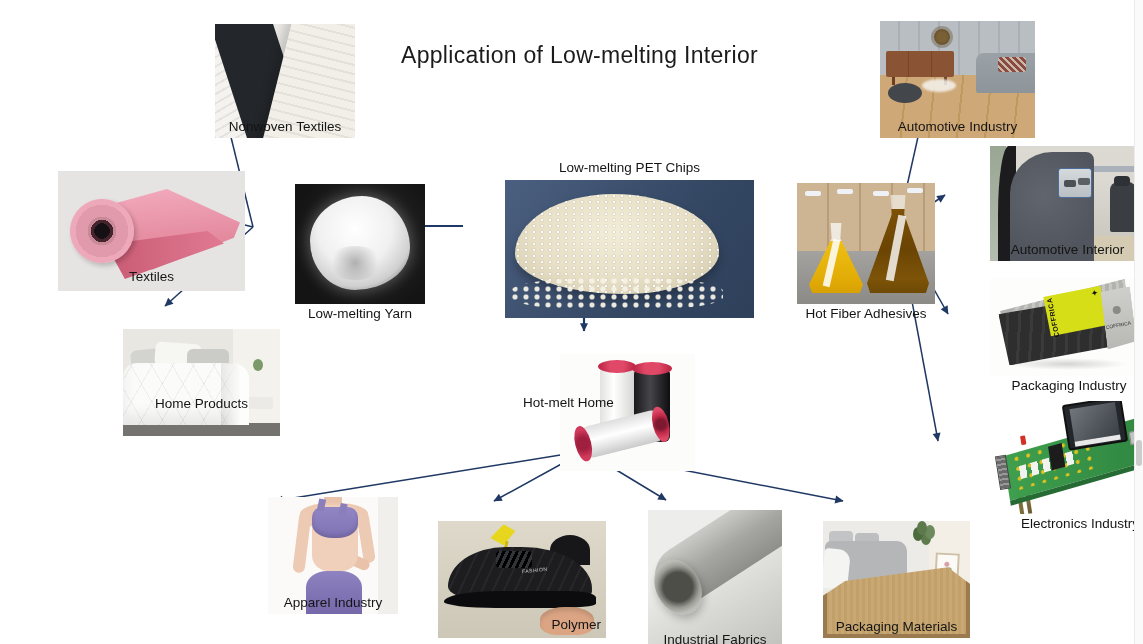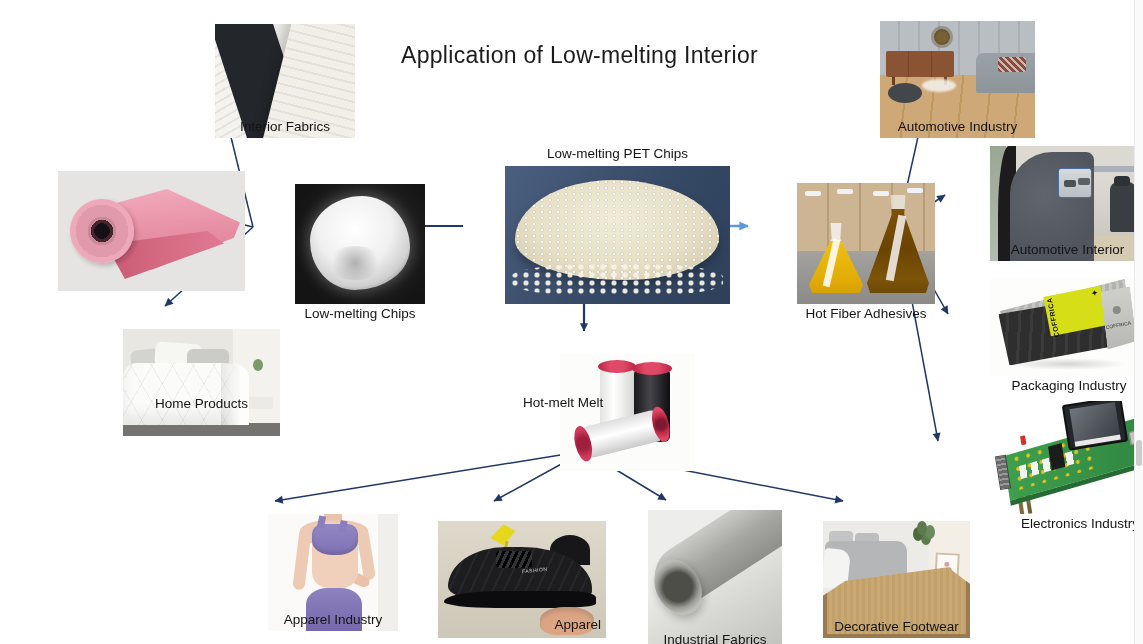--- a/index.html
+++ b/index.html
@@ -45,40 +45,41 @@
   <line x1="585" y1="451" x2="666" y2="500" stroke="#203864" stroke-width="1.5" marker-end="url(#mD)"></line>
   <line x1="585" y1="451" x2="843" y2="501" stroke="#203864" stroke-width="1.5" marker-end="url(#mD)"></line>
 </svg>
 
 <figure class="tile" style="left:175px;top:8px;width:140px;height:114px">
   <div class="art" style="background:linear-gradient(180deg,#e9e8e4,#d4d3cf)">
     <i style="left:-30px;top:-35px;width:75px;height:170px;background:repeating-linear-gradient(0deg,#f4f3ef 0 6px,#e4e3df 6px 8px);transform:rotate(-30deg)"></i>
     <i style="left:16px;top:-40px;width:60px;height:200px;background:#23262a;transform:rotate(-18deg);border-radius:0 0 18px 18px"></i>
     <i style="left:62px;top:-40px;width:108px;height:210px;background:repeating-linear-gradient(0deg,#f1efe8 0 7px,#e3e1d9 7px 9px);transform:rotate(14deg);border-radius:14px;box-shadow:-6px 0 8px rgba(0,0,0,.15)"></i>
   </div>
-  <figcaption class="lbl in">Interior Fabrics</figcaption>
+  <figcaption class="lbl in">Nonwoven Textiles</figcaption>
 </figure>
 
 <figure class="tile" style="left:18px;top:155px;width:187px;height:120px">
   <div class="art" style="background:#e6e4e2">
     <i style="left:30px;top:18px;width:152px;height:84px;background:linear-gradient(175deg,#f3acbe,#e58ba0 60%,#da7890);clip-path:polygon(0 26%,52% 0,100% 40%,96% 58%,42% 96%,2% 64%)"></i>
     <i style="left:48px;top:60px;width:118px;height:48px;background:linear-gradient(90deg,#c95a74,#e07a92);clip-path:polygon(0 28%,86% 0,100% 26%,16% 100%)"></i>
     <i style="left:12px;top:28px;width:64px;height:64px;border-radius:50%;background:radial-gradient(circle,#141014 0 17%,#46242e 17% 25%,#c78a96 25% 32%,#e09aac 32% 58%,#eda8ba 58% 78%,#e294a6 78%);transform:rotate(-8deg);box-shadow:2px 3px 5px rgba(0,0,0,.2)"></i>
   </div>
+  <figcaption class="lbl in" style="bottom:6px">Textiles</figcaption>
 </figure>
 
 <figure class="tile" style="left:255px;top:168px;width:130px;height:120px">
   <div class="art" style="background:radial-gradient(circle at 55% 45%,#2c2c2c,#141414 78%)">
     <i style="left:15px;top:12px;width:100px;height:94px;border-radius:52% 48% 55% 45%/48% 55% 45% 52%;background:radial-gradient(circle at 45% 35%,#ffffff,#f0f0f0 45%,#cfcfcf 70%,rgba(170,170,170,.2));box-shadow:0 0 14px 2px rgba(255,255,255,.25);filter:blur(.6px)"></i>
     <i style="left:32px;top:62px;width:56px;height:34px;border-radius:50%;background:radial-gradient(circle,rgba(110,110,110,.5),transparent 70%)"></i>
   </div>
-  <figcaption class="lbl below">Low-melting Chips</figcaption>
-</figure>
-
-<figure class="tile" style="left:465px;top:150px;width:225px;height:138px">
+  <figcaption class="lbl below">Low-melting Yarn</figcaption>
+</figure>
+
+<figure class="tile" style="left:465px;top:164px;width:249px;height:138px">
   <div class="art" style="background:linear-gradient(125deg,#4b5f80,#344763 60%,#2e405a)">
     <i style="left:10px;top:14px;width:204px;height:100px;border-radius:48% 52% 46% 54%/60% 58% 42% 40%;background:radial-gradient(ellipse at 48% 38%,#f2ecd8,#e7dfc6 55%,#d9d0b4 80%,#cdc4a8);box-shadow:0 6px 10px rgba(0,0,0,.25)"></i>
     <i style="left:10px;top:14px;width:204px;height:100px;border-radius:48% 52% 46% 54%/60% 58% 42% 40%;background-image:radial-gradient(circle at 3px 2px,rgba(255,255,255,.85) 1.1px,rgba(150,140,110,.22) 1.7px,transparent 2.2px);background-size:8px 6px"></i>
     <i style="left:6px;top:98px;width:212px;height:32px;border-radius:40%;background-image:radial-gradient(circle at 4px 3px,rgba(246,242,228,.95) 2px,rgba(255,255,255,.3) 2.7px,transparent 3.3px);background-size:11px 8px"></i>
   </div>
   <figcaption class="lbl above">Low-melting PET Chips</figcaption>
 </figure>
 
 <figure class="tile" style="left:757px;top:167px;width:138px;height:121px">
   <div class="art">
@@ -180,24 +181,24 @@
     <i style="left:40px;top:12px;width:34px;height:72px;border-radius:6px;background:linear-gradient(90deg,#e2e2e0,#ffffff 40%,#d6d6d4)"></i>
     <i style="left:38px;top:6px;width:38px;height:13px;border-radius:50%;background:radial-gradient(circle at 50% 45%,#e04868 0 35%,#c22a4a 80%)"></i>
     <i style="left:74px;top:14px;width:36px;height:74px;border-radius:6px;background:linear-gradient(90deg,#1a1a1c,#45454a 45%,#0e0e10)"></i>
     <i style="left:72px;top:8px;width:40px;height:13px;border-radius:50%;background:radial-gradient(circle at 50% 45%,#e04868 0 35%,#c22a4a 80%)"></i>
     <i style="left:14px;top:62px;width:96px;height:36px;transform:rotate(-14deg)">
       <i style="left:8px;top:2px;width:80px;height:32px;border-radius:8px;background:linear-gradient(180deg,#dedede,#ffffff 45%,#cacaca)"></i>
       <i style="left:0;top:0;width:16px;height:36px;border-radius:50%;background:radial-gradient(circle,#a01f3e 0 30%,#d23a5c 70%)"></i>
       <i style="left:80px;top:0;width:16px;height:36px;border-radius:50%;background:radial-gradient(circle,#7e1830 0 25%,#c22a4a 45%,#e04868 75%)"></i>
     </i>
   </div>
-  <figcaption class="lbl" style="left:-37px;top:41px">Hot-melt Melt</figcaption>
-</figure>
-
-<figure class="tile" style="left:228px;top:498px;width:130px;height:117px">
+  <figcaption class="lbl" style="left:-37px;top:41px">Hot-melt Home</figcaption>
+</figure>
+
+<figure class="tile" style="left:228px;top:481px;width:130px;height:117px">
   <div class="art" style="background:linear-gradient(90deg,#fbfaf8 0 85%,#f0efec 85%)">
     <i style="left:56px;top:0;width:18px;height:12px;background:#e9c3ac"></i>
     <i style="left:32px;top:6px;width:68px;height:24px;border-radius:45% 45% 30% 30%;background:#edc9b2"></i>
     <i style="left:28px;top:14px;width:12px;height:62px;border-radius:8px;background:#eccab3;transform:rotate(7deg)"></i>
     <i style="left:92px;top:14px;width:12px;height:52px;border-radius:8px;background:#eccab3;transform:rotate(-9deg)"></i>
     <i style="left:80px;top:60px;width:22px;height:11px;border-radius:6px;background:#eac2aa;transform:rotate(24deg)"></i>
     <i style="left:44px;top:8px;width:46px;height:66px;border-radius:12px 12px 16px 16px;background:#f0d0ba"></i>
     <i style="left:44px;top:10px;width:46px;height:31px;border-radius:10px 10px 45% 45%;background:linear-gradient(180deg,#9286c4,#7e72b4);box-shadow:inset 0 -3px 4px rgba(0,0,0,.12)"></i>
     <i style="left:50px;top:2px;width:7px;height:12px;background:#8a7ebc;transform:rotate(12deg);box-shadow:22px 0 0 #8a7ebc"></i>
     <i style="left:38px;top:74px;width:56px;height:43px;border-radius:38% 38% 0 0;background:linear-gradient(180deg,#8e82c0,#7668aa)"></i>
@@ -209,21 +210,21 @@
   <div class="art" style="background:linear-gradient(180deg,#dfd9cb,#cdc7b7)">
     <i style="left:52px;top:4px;width:26px;height:20px;background:#e6d71e;clip-path:polygon(0 45%,65% 0,100% 50%,40% 100%);transform:rotate(-18deg)"></i>
     <i style="left:66px;top:20px;width:3px;height:14px;background:#c9b918;transform:rotate(14deg)"></i>
     <i style="left:112px;top:14px;width:40px;height:30px;border-radius:50% 50% 0 0;background:#17171a"></i>
     <i style="left:10px;top:26px;width:144px;height:52px;border-radius:50% 60% 15% 25%/95% 100% 18% 30%;background:repeating-linear-gradient(115deg,#1d1d20 0 8px,#26262b 8px 10px)"></i>
     <i style="left:58px;top:30px;width:36px;height:17px;background:repeating-linear-gradient(115deg,#000 0 3px,#33333a 3px 6px);border-radius:4px"></i>
     <b style="left:84px;top:46px;font-size:5px;color:#d8d8d8;letter-spacing:.5px;transform:rotate(-6deg)">FASHION</b>
     <i style="left:6px;top:70px;width:152px;height:17px;border-radius:60% 30% 45% 55%/100% 60% 40% 60%;background:#0c0c0e"></i>
     <i style="left:102px;top:86px;width:54px;height:28px;border-radius:45% 45% 35% 35%;background:#dba584;box-shadow:inset 0 4px 4px rgba(0,0,0,.12)"></i>
   </div>
-  <figcaption class="lbl" style="right:5px;bottom:5px">Apparel</figcaption>
+  <figcaption class="lbl" style="right:5px;bottom:5px">Polymer</figcaption>
 </figure>
 
 <figure class="tile" style="left:608px;top:494px;width:134px;height:141px">
   <div class="art" style="background:linear-gradient(150deg,#ededeb 0 35%,#d4d4d0 70%,#c0c0bc)">
     <i style="left:6px;top:26px;width:164px;height:58px;border-radius:30px;background:linear-gradient(180deg,#cacac6,#a5a5a1 50%,#8e8e8a);transform:rotate(-33deg);transform-origin:28% 55%"></i>
     <i style="left:8px;top:48px;width:44px;height:58px;border-radius:50%;transform:rotate(-28deg);background:radial-gradient(circle at 50% 50%,#4e4e48 0 40%,#72726c 48%,#9c9c96 58%,#bcbcb6 72%,#c8c8c2);box-shadow:0 4px 8px rgba(0,0,0,.25)"></i>
   </div>
   <figcaption class="lbl in">Industrial Fabrics</figcaption>
 </figure>
 
@@ -231,18 +232,18 @@
   <div class="art" style="background:linear-gradient(90deg,#edebe7 0 72%,#f3efe7 72%)">
     <i style="left:6px;top:10px;width:24px;height:14px;background:#c2c4c6;border-radius:4px;box-shadow:26px 2px 0 #bcbec0"></i>
     <i style="left:2px;top:20px;width:82px;height:42px;background:#b4b6b8;border-radius:6px 10px 4px 4px"></i>
     <i style="left:0;top:28px;width:26px;height:40px;background:#f4f4f2;border-radius:4px 12px 6px 2px;transform:rotate(6deg)"></i>
     <i style="left:94px;top:0;width:10px;height:14px;border-radius:50%;background:#5d7a4d;box-shadow:8px 4px 0 #6d8a5d,-4px 6px 0 #4d6a3d,4px 10px 0 #5d7a4d"></i>
     <i style="left:112px;top:32px;width:24px;height:32px;background:#fbfaf7;border:2px solid #cfc0a8;transform:rotate(3deg)">
       <i style="left:6px;top:6px;width:9px;height:11px;background:radial-gradient(circle at 40% 30%,#d8a0a8 2px,transparent 3px),radial-gradient(circle at 70% 80%,#9aa87a 2px,transparent 3px)"></i>
     </i>
     <i style="left:0;top:40px;width:147px;height:77px;clip-path:polygon(15% 26%,85% 8%,100% 30%,100% 100%,0 100%,0 45%);background:repeating-linear-gradient(90deg,#c9a873 0 3px,#c2a06a 3px 6px);box-shadow:inset 0 0 0 4px #9a7a4e"></i>
   </div>
-  <figcaption class="lbl in">Decorative Footwear</figcaption>
+  <figcaption class="lbl in">Packaging Materials</figcaption>
 </figure>
 
 <div style="position:absolute;right:0;top:0;width:9px;height:644px;background:#fafafa;border-left:1px solid #ebebeb">
   <div style="position:absolute;left:1px;top:440px;width:6px;height:26px;background:#cccccc;border-radius:3px"></div>
 </div>
 
 </body></html>

